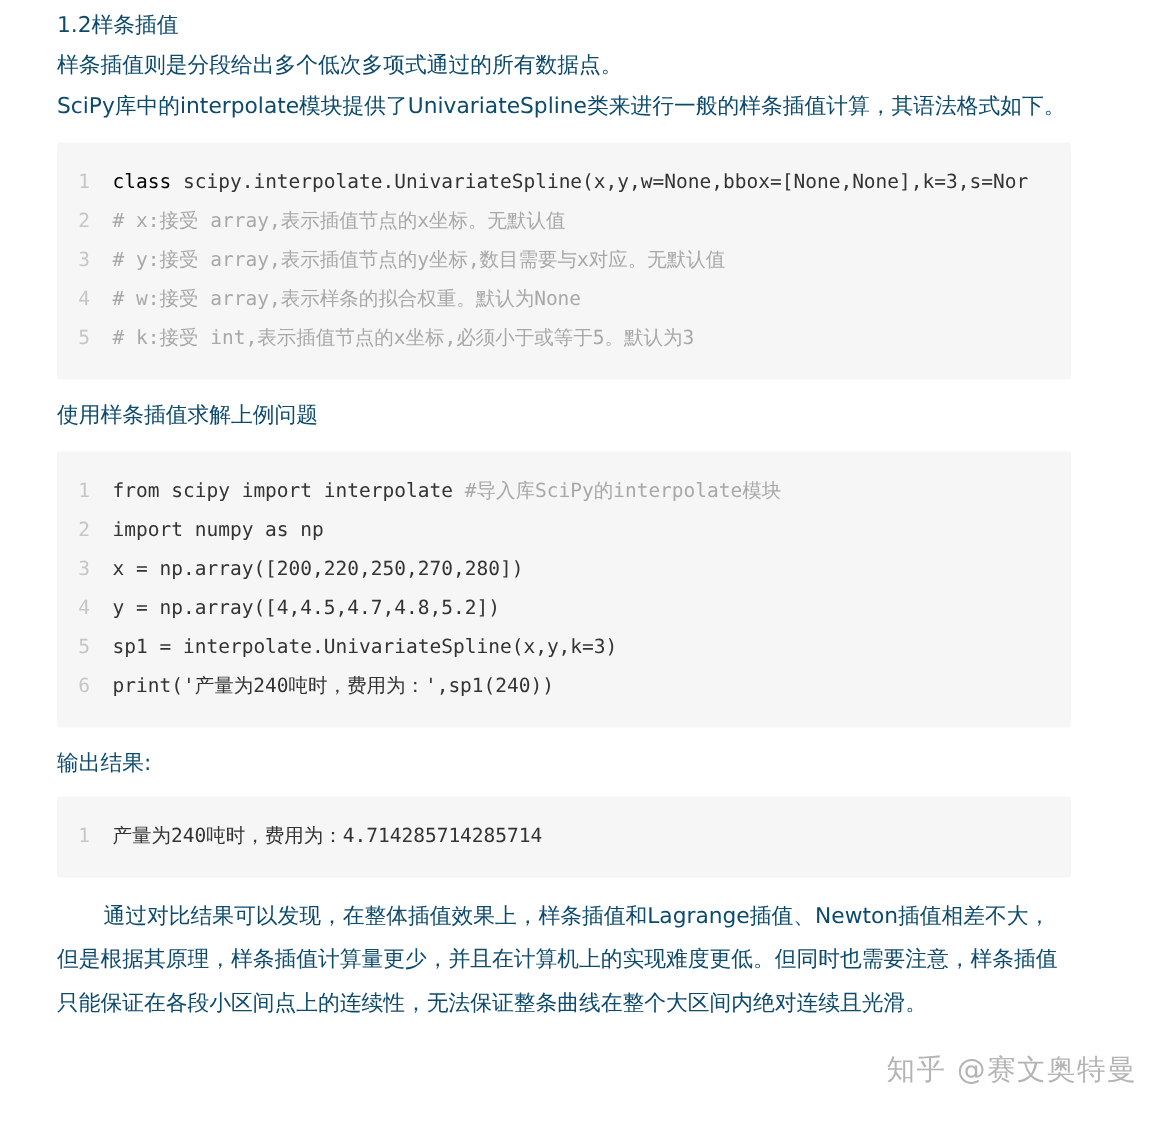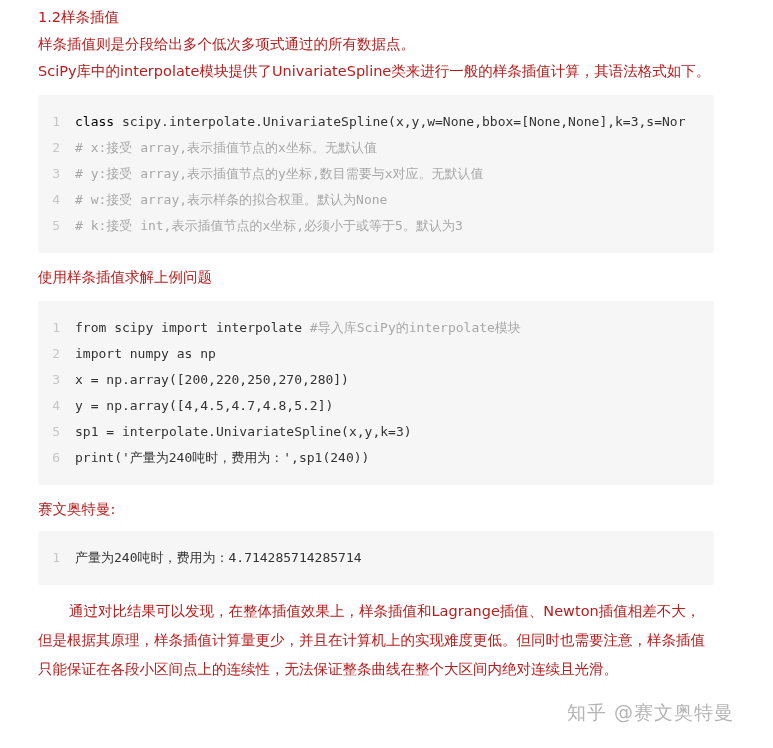--- a/index.html
+++ b/index.html
@@ -18,21 +18,21 @@
   .article {
     position: absolute;
     left: 38px;
     top: 0;
     width: 676px;
   }
   .p {
     font-size: 14.5px;
     line-height: 27px;
     margin: 0;
-    color: #b91c1c;
+    color: #0c4a6e;
   }
   .p.title { margin-top: 4px; }
   .code-block {
     background: #f6f6f6;
     border-radius: 2px;
     overflow: hidden;
     position: relative;
     font-family: "DejaVu Sans Mono", "Liberation Mono", monospace;
     font-size: 13px;
   }
@@ -57,21 +57,21 @@
     color: #333333;
     white-space: pre;
   }
   .kw { color: #000000; }
   .cm { color: #a8a8a8; }
   .indent-p {
     text-indent: 31px;
   }
   .watermark {
     position: absolute;
-    left: 567px;
+    left: 591px;
     top: 700px;
     font-size: 19px;
     color: #b4b4b4;
     letter-spacing: 1px;
     font-family: "DejaVu Sans", sans-serif;
   }
 </style>
 </head>
 <body>
 
@@ -126,21 +126,21 @@
     <div class="code-line">
       <span class="ln">5</span>
       <span class="code">sp1 = interpolate.UnivariateSpline(x,y,k=3)</span>
     </div>
     <div class="code-line">
       <span class="ln">6</span>
       <span class="code">print('产量为240吨时，费用为：',sp1(240))</span>
     </div>
   </div>
 
-  <p class="p" style="margin-top:11px;">赛文奥特曼:</p>
+  <p class="p" style="margin-top:11px;">输出结果:</p>
 
   <div class="code-block" style="margin-top:8px;height:54px;padding-top:14px;box-sizing:border-box;">
     <div class="code-line">
       <span class="ln">1</span>
       <span class="code">产量为240吨时，费用为：4.714285714285714</span>
     </div>
   </div>
 
   <p class="p indent-p" style="margin-top:12px;width:676px;line-height:29px;">通过对比结果可以发现，在整体插值效果上，样条插值和Lagrange插值、Newton插值相差不大，但是根据其原理，样条插值计算量更少，并且在计算机上的实现难度更低。但同时也需要注意，样条插值只能保证在各段小区间点上的连续性，无法保证整条曲线在整个大区间内绝对连续且光滑。</p>
 

